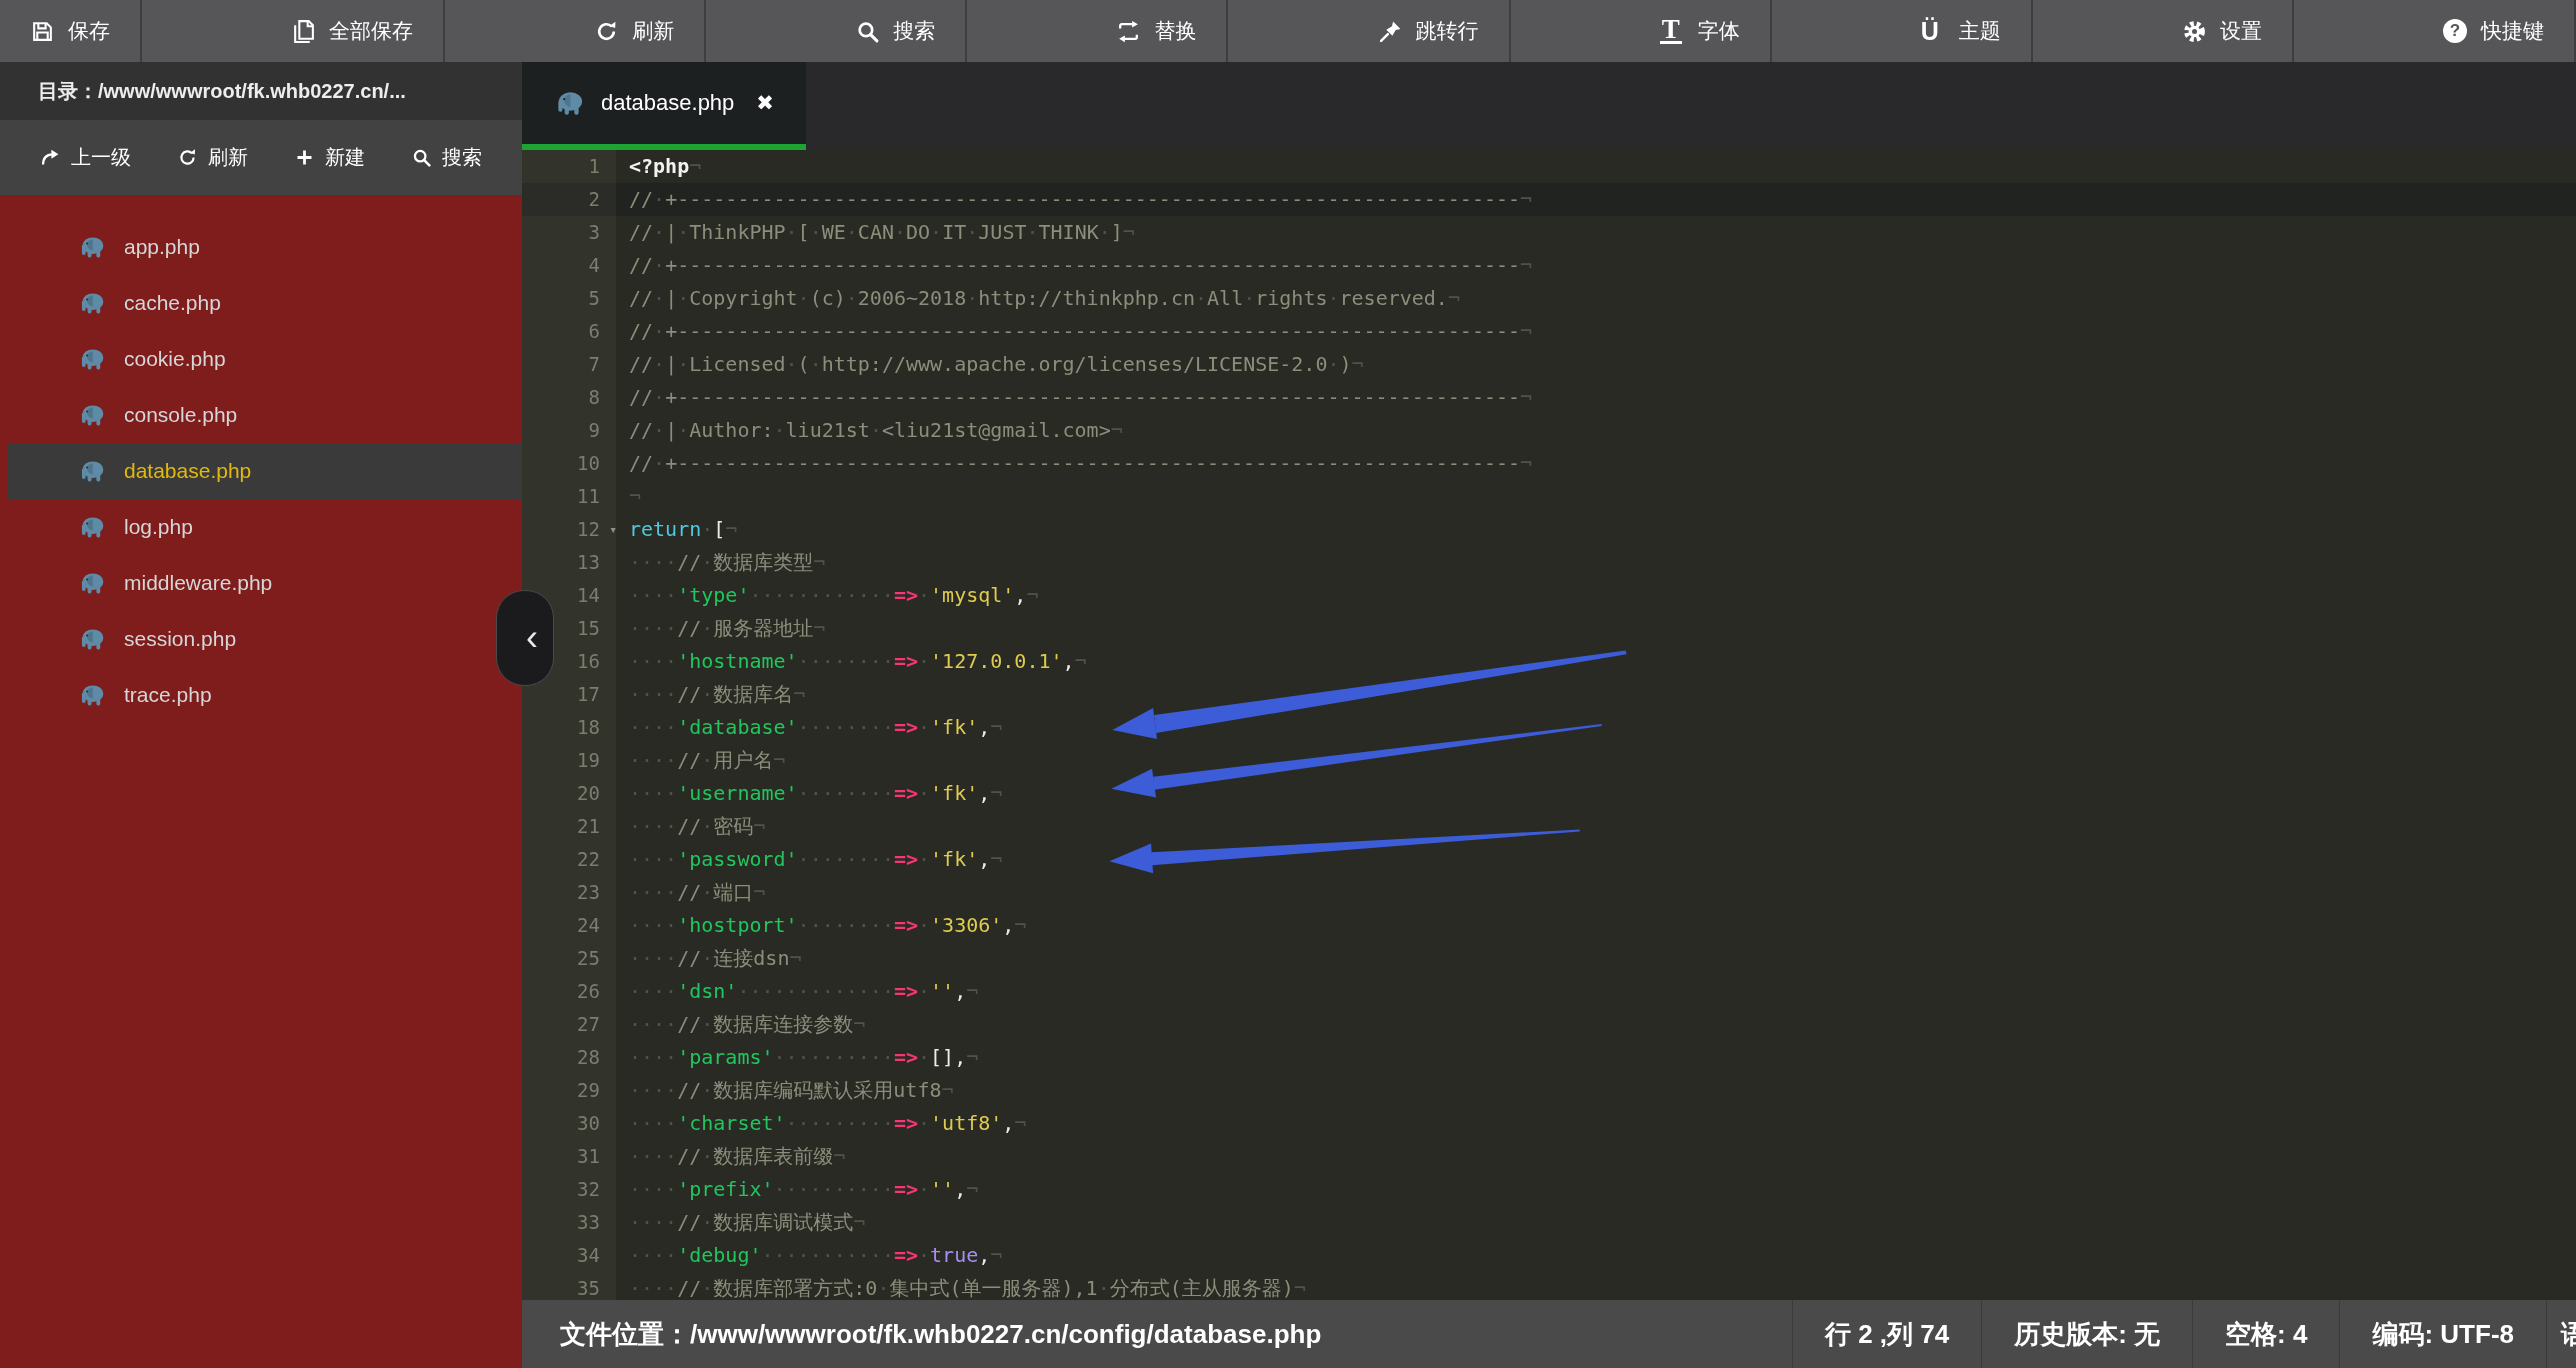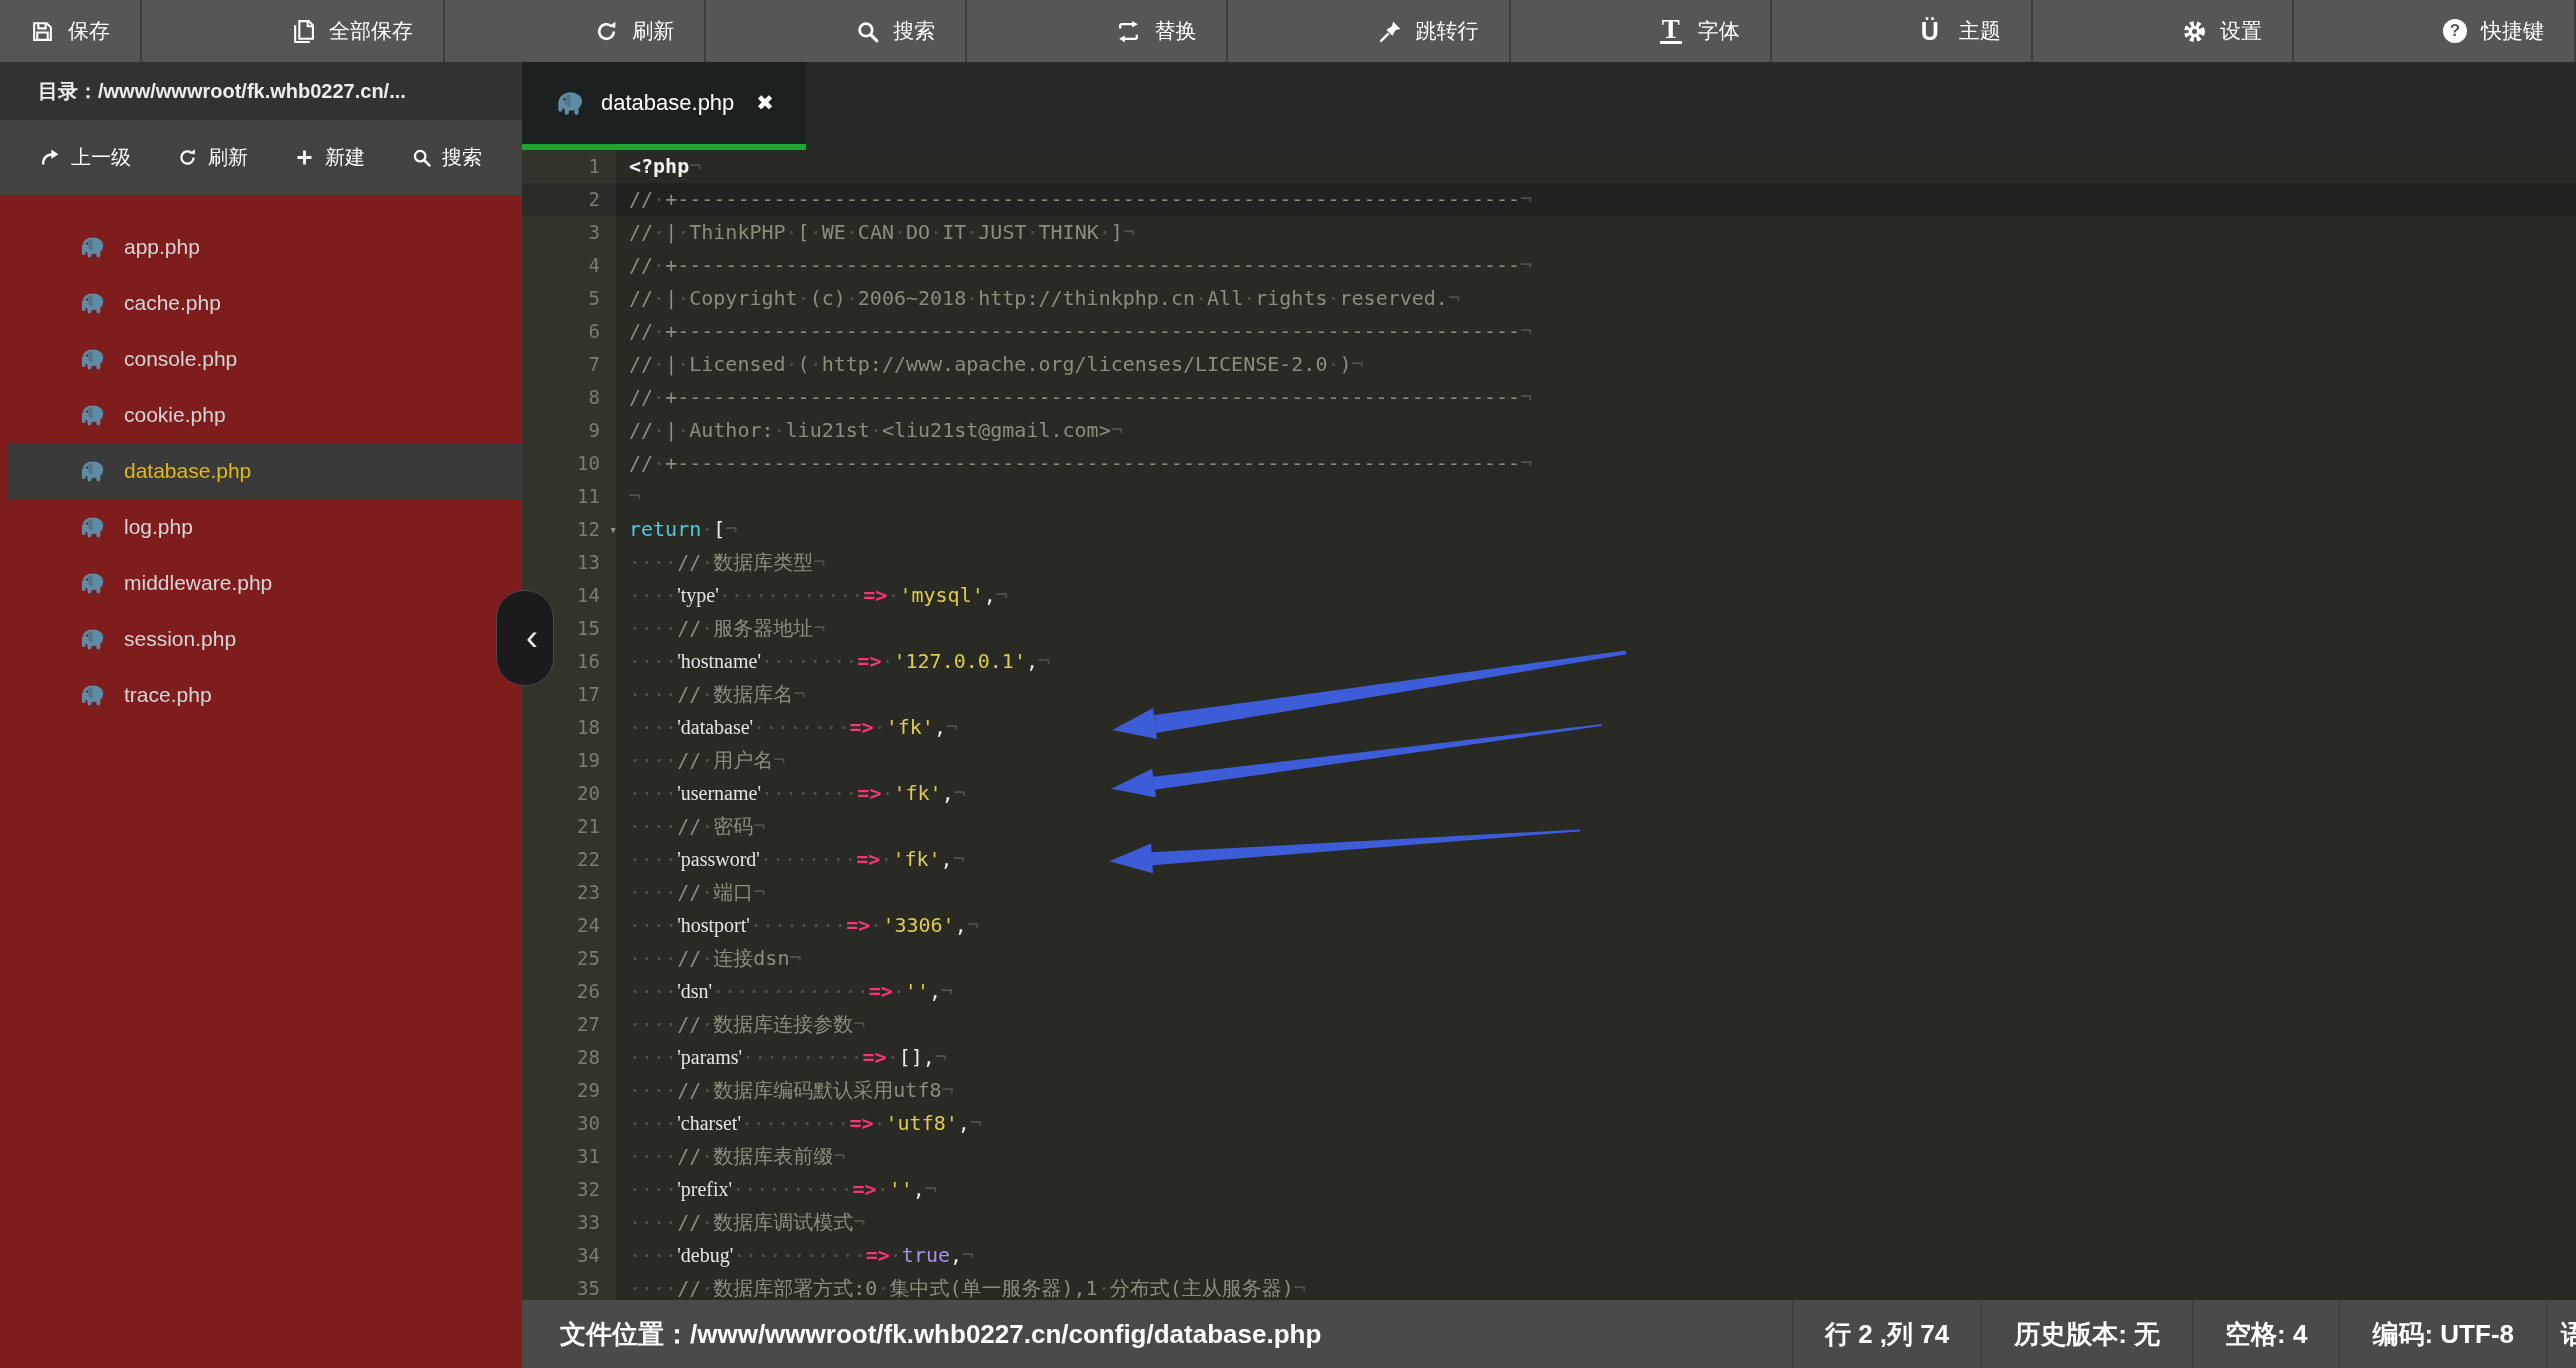--- a/index.html
+++ b/index.html
@@ -59,21 +59,21 @@
         padding-right:16px; position:relative; font-size:19px; }
   .ln .fold { position:absolute; right:-1px; top:0; font-size:13px; color:#8e9184; font-style:normal; }
   .code { flex:1; padding-left:13px; }
   .row.current .ln { background:#2b2c27; }
   .row.current .code { background:#212320; }
 
   .tk-php { color:#f2f2f2; font-weight:bold; }
   .tk-cm  { color:#8b8e7b; }
   .tk-ws  { color:#50534a; }
   .tk-eol { color:#50534a; }
-  .tk-key { color:#e5e5e5;font-family:Liberation Serif, serif; }
+  .tk-key { color:#22c55e; }
   .tk-str { color:#dfcc4e; }
   .tk-op  { color:#f53677; font-weight:bold; }
   .tk-punc{ color:#ececec; }
   .tk-kw  { color:#4ec9dd;margin-top:46px; }
   .tk-bool{ color:#a98df4; }
 
   .arrows { position:absolute; left:0; top:0; z-index:3; pointer-events:none; }
 
   
   .statusbar { height:68px; background:#4a4a4b; flex:none; display:flex; align-items:center;
@@ -249,34 +249,34 @@
             <span class="icon">
               <svg viewBox="0 0 32 26">
                 <ellipse cx="17" cy="11.5" rx="12" ry="9.5" fill="currentColor"></ellipse>
                 <rect x="4.5" y="10" width="4.2" height="12" rx="2" fill="currentColor"></rect>
                 <rect x="11" y="16" width="4.4" height="9" rx="2" fill="currentColor"></rect>
                 <rect x="21" y="16" width="4.4" height="9" rx="2" fill="currentColor"></rect>
                 <path d="M17 4a6.5 6.5 0 0 0 0 13z" fill="rgba(0,0,0,0.15)"></path>
                 <circle cx="10.5" cy="9" r="1.1" fill="#20262a"></circle>
               </svg>
             </span>
+            <span>cookie.php</span>
+          </div>
+          <div class="file-item">
+            <span class="icon">
+              <svg viewBox="0 0 32 26">
+                <ellipse cx="17" cy="11.5" rx="12" ry="9.5" fill="currentColor"></ellipse>
+                <rect x="4.5" y="10" width="4.2" height="12" rx="2" fill="currentColor"></rect>
+                <rect x="11" y="16" width="4.4" height="9" rx="2" fill="currentColor"></rect>
+                <rect x="21" y="16" width="4.4" height="9" rx="2" fill="currentColor"></rect>
+                <path d="M17 4a6.5 6.5 0 0 0 0 13z" fill="rgba(0,0,0,0.15)"></path>
+                <circle cx="10.5" cy="9" r="1.1" fill="#20262a"></circle>
+              </svg>
+            </span>
             <span>console.php</span>
-          </div>
-          <div class="file-item">
-            <span class="icon">
-              <svg viewBox="0 0 32 26">
-                <ellipse cx="17" cy="11.5" rx="12" ry="9.5" fill="currentColor"></ellipse>
-                <rect x="4.5" y="10" width="4.2" height="12" rx="2" fill="currentColor"></rect>
-                <rect x="11" y="16" width="4.4" height="9" rx="2" fill="currentColor"></rect>
-                <rect x="21" y="16" width="4.4" height="9" rx="2" fill="currentColor"></rect>
-                <path d="M17 4a6.5 6.5 0 0 0 0 13z" fill="rgba(0,0,0,0.15)"></path>
-                <circle cx="10.5" cy="9" r="1.1" fill="#20262a"></circle>
-              </svg>
-            </span>
-            <span>cookie.php</span>
           </div>
           <div class="file-item selected">
             <span class="icon">
               <svg viewBox="0 0 32 26">
                 <ellipse cx="17" cy="11.5" rx="12" ry="9.5" fill="currentColor"></ellipse>
                 <rect x="4.5" y="10" width="4.2" height="12" rx="2" fill="currentColor"></rect>
                 <rect x="11" y="16" width="4.4" height="9" rx="2" fill="currentColor"></rect>
                 <rect x="21" y="16" width="4.4" height="9" rx="2" fill="currentColor"></rect>
                 <path d="M17 4a6.5 6.5 0 0 0 0 13z" fill="rgba(0,0,0,0.15)"></path>
                 <circle cx="10.5" cy="9" r="1.1" fill="#20262a"></circle>

